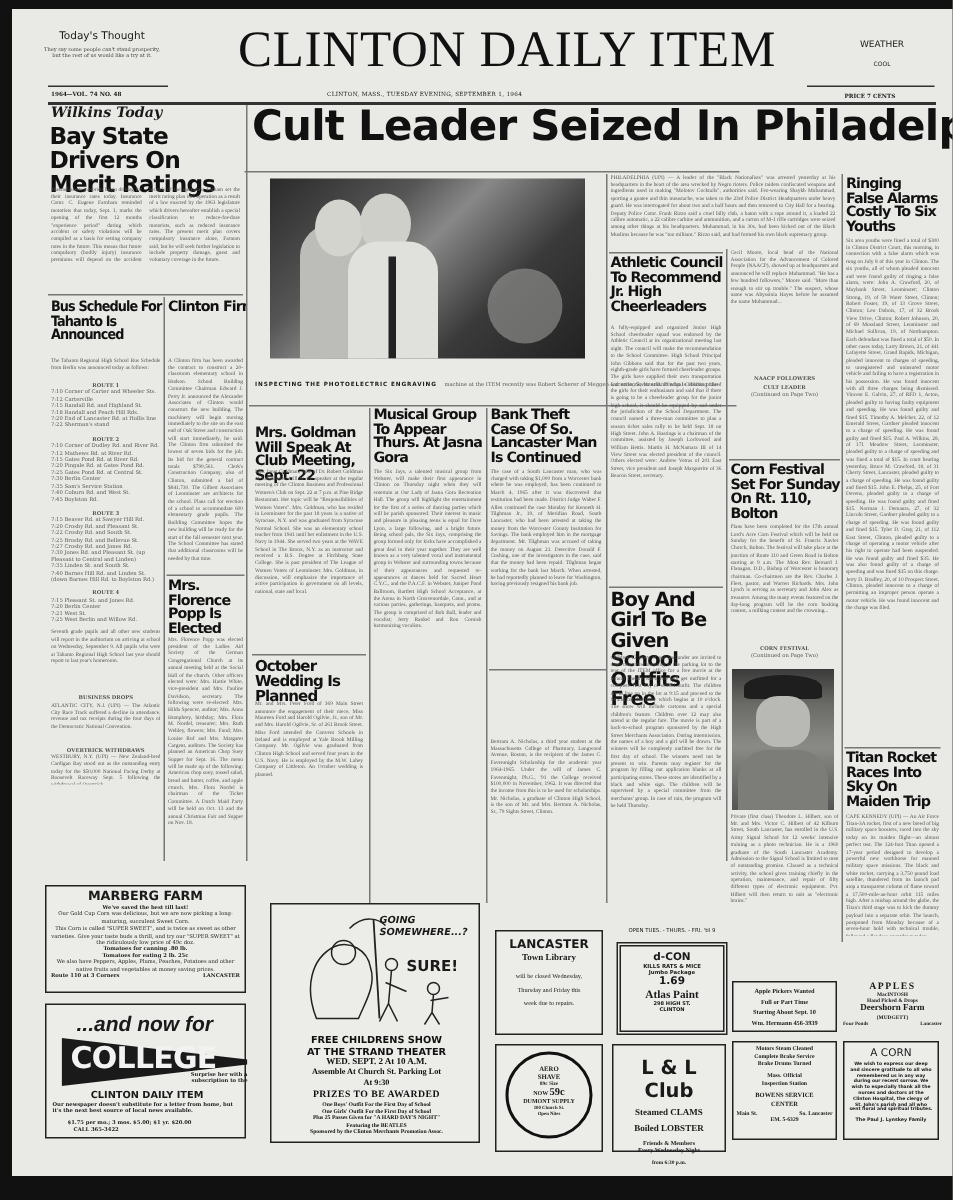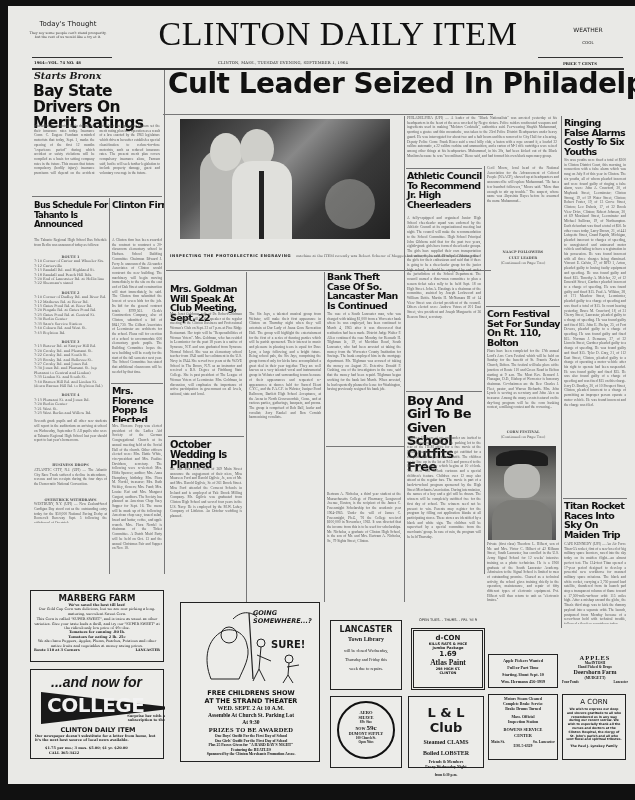--- a/index.html
+++ b/index.html
@@ -32,21 +32,21 @@
   <div class="rule-h" style="left:24px;top:51px;width:80px;background:#333;"></div>
   <div class="rule-h" style="left:530px;top:51px;width:85px;background:#333;"></div>
   <div class="abs" style="left:26px;top:54px;font-size:3.8px;font-weight:bold;">1964—VOL. 74 NO. 48</div>
   <div class="abs" style="left:210px;top:54px;font-size:3.8px;letter-spacing:0.2px;">CLINTON, MASS., TUESDAY EVENING, SEPTEMBER 1, 1964</div>
   <div class="abs" style="left:555px;top:55px;font-size:3.8px;font-weight:bold;">PRICE 7 CENTS</div>
   <div class="rule-h" style="left:24px;top:62px;width:592px;background:#333;height:1.5px;"></div>
 
   <div class="abs hl" style="left:160px;top:64px;font-size:28px;letter-spacing:-0.5px;white-space:nowrap;">Cult Leader Seized In Philadelphia</div>
   <div class="rule-h" style="left:155px;top:108px;width:330px;"></div>
 
-  <div class="abs" style="left:26px;top:64px;font-family:'DejaVu Serif',serif;font-style:italic;font-weight:bold;font-size:9.5px;">Starts Bronx</div>
+  <div class="abs" style="left:26px;top:64px;font-family:'DejaVu Serif',serif;font-style:italic;font-weight:bold;font-size:9.5px;">Wilkins Today</div>
   <div class="abs hl" style="left:25px;top:78px;width:130px;font-size:15.5px;">Bay State Drivers On Merit Ratings</div>
   <div class="abs body-text" style="left:26px;top:118px;width:126px;height:70px;column-count:2;column-gap:5px;">Massachusetts motorists begin driving for their insurance rates today. Insurance Comr. C. Eugene Farnham reminded motorists that today, Sept. 1, marks the opening of the first 12 months "experience period" during which accident or safety violations will be compiled as a basis for setting company rates in the future. This means that future compulsory (bodily injury) insurance premiums will depend on the accident records of the operators. Farnam set the merit rating plan into operation as a result of a law enacted by the 1963 legislature which drivers hereafter establish a special classification to reduce-for-dose motorists, such as reduced insurance rates. The present merit plan covers compulsory insurance alone, Farnum said, but he will seek further legislation to include property damage, guest and voluntary coverage in the future.</div>
   <div class="rule-h" style="left:24px;top:190px;width:130px;"></div>
 
   <div class="abs hl" style="left:26px;top:194px;width:75px;font-size:9.5px;font-family:'DejaVu Sans Condensed','DejaVu Sans',sans-serif;">Bus Schedule For Tahanto Is Announced</div>
   <div class="abs body-text" style="left:26px;top:232px;width:73px;height:16px;">The Tahanto Regional High School Bus Schedule from Berlin was announced today as follows:</div>
   <div class="abs" style="left:26px;top:249px;width:73px;height:268px;overflow:hidden;">
     <div class="tiny center" style="font-weight:bold;">ROUTE 1</div>
     <div class="tiny">7:10 Corner of Carter and Wheeler Sts.</div>
     <div class="tiny">7:12 Carterville</div>
@@ -108,20 +108,21 @@
   </div>
   <div class="rule-h" style="left:158px;top:264px;width:325px;"></div>
 
   <div class="abs hl" style="left:162px;top:266px;width:74px;font-size:9.5px;margin-top:12px;">Mrs. Goldman Will Speak At Club Meeting, Sept. 22</div>
   <div class="abs body-text" style="left:162px;top:306px;width:72px;height:122px;">Mrs. Janet Goldman, wife of Dr. Robert Goldman of Leominster, will be the speaker at the regular meeting of the Clinton Business and Professional Women's Club on Sept. 22 at 7 p.m. at Pine Ridge Restaurant. Her topic will be "Responsibilities of Women Voters". Mrs. Goldman, who has resided in Leominster for the past 18 years is a native of Syracuse, N.Y. and was graduated from Syracuse Normal School. She was an elementary school teacher from 1941 until her enlistment in the U.S. Navy in 1944. She served two years at the WAVE School in The Bronx, N.Y. as an instructor and received a B.S. Degree at Fitchburg State College. She is past president of The League of Women Voters of Leominster. Mrs. Goldman, in discussion, will emphasize the importance of active participation in government on all levels, national, state and local.</div>
   <div class="rule-h" style="left:160px;top:430px;width:76px;"></div>
   <div class="abs hl" style="left:162px;top:434px;width:74px;font-size:10px;">October Wedding Is Planned</div>
   <div class="abs body-text" style="left:162px;top:461px;width:72px;height:66px;">Mr. and Mrs. Peter Ford of 369 Main Street announce the engagement of their niece, Miss Maureen Ford and Harold Ogilvie, Jr., son of Mr. and Mrs. Harold Ogilvie, Sr. of 261 Brook Street. Miss Ford attended the Convent Schools in Ireland and is employed at Yale Brook Milling Company. Mr. Ogilvie was graduated from Clinton High School and served four years in the U.S. Navy. He is employed by the M.W. Lahey Company of Littleton. An October wedding is planned.</div>
   <div class="rule-v" style="left:238px;top:266px;height:330px;"></div>
 
+  <div class="abs hl" style="left:241px;top:266px;width:74px;font-size:9.5px;">Musical Group To Appear Thurs. At Jasna Gora</div>
   <div class="abs body-text" style="left:241px;top:306px;width:72px;height:222px;">The Six Jays, a talented musical group from Webster, will make their first appearance in Clinton on Thursday night when they will entertain at Our Lady of Jasna Gora Recreation Hall. The group will highlight the entertainment for the first of a series of dancing parties which will be parish sponsored. Their interest in music and pleasure in pleasing teens is equal for Dave Lyon, a large following, and a bright future. Being school pals, the Six Jays, comprising the group formed only for kicks have accomplished a great deal in their year together. They are well known as a very talented vocal and instrumental group in Webster and surrounding towns because of their appearances and requested re-appearances at dances held for Sacred Heart C.Y.C., and the P.A.C.F. in Webster, Juniper Pond Ballroom, Bartlett High School Acceptance, at the Arena in North Grosvenordale, Conn., and at various parties, gatherings, banquets, and proms. The group is comprised of Bob Ball, leader and vocalist; Jerry Rankel and Ron Cornish harmonizing vocalists.</div>
   <div class="rule-v" style="left:316px;top:266px;height:330px;"></div>
 
   <div class="abs hl" style="left:319px;top:266px;width:78px;font-size:9.5px;">Bank Theft Case Of So. Lancaster Man Is Continued</div>
   <div class="abs body-text" style="left:319px;top:306px;width:74px;height:128px;">The case of a South Lancaster man, who was charged with taking $1,000 from a Worcester bank where he was employed, has been continued to March 4, 1965 after it was discovered that restitution had been made. District Judge Walter F. Allen continued the case Monday for Kenneth H. Tilghman Jr., 19, of Meridian Road, South Lancaster, who had been arrested at taking the money from the Worcester County Institution for Savings. The bank employed him in the mortgage department. Mr. Tilghman was accused of taking the money on August 21. Detective Donald F. Cushing, one of the investigators in the case, said that the money had been repaid. Tilghman began working for the bank last March. When arrested, he had reportedly planned to leave for Washington, having previously resigned his bank job.</div>
   <div class="rule-h" style="left:318px;top:440px;width:78px;"></div>
   <div class="abs body-text" style="left:319px;top:486px;width:74px;height:68px;">Bertram A. Nicholas, a third year student at the Massachusetts College of Pharmacy, Longwood Avenue, Boston, is the recipient of the James C. Favenmight Scholarship for the academic year 1964-1965. Under the will of James C. Favenmight, Ph.G., '91 the College received $100,000 in November, 1962. It was directed that the income from this is to be used for scholarships. Mr. Nicholas, a graduate of Clinton High School, is the son of Mr. and Mrs. Bertram A. Nicholas, Sr., 79 Sights Street, Clinton.</div>
   <div class="rule-v" style="left:396px;top:110px;height:486px;"></div>
 
   <div class="abs" style="left:399px;top:110px;width:150px;height:50px;overflow:hidden;">

